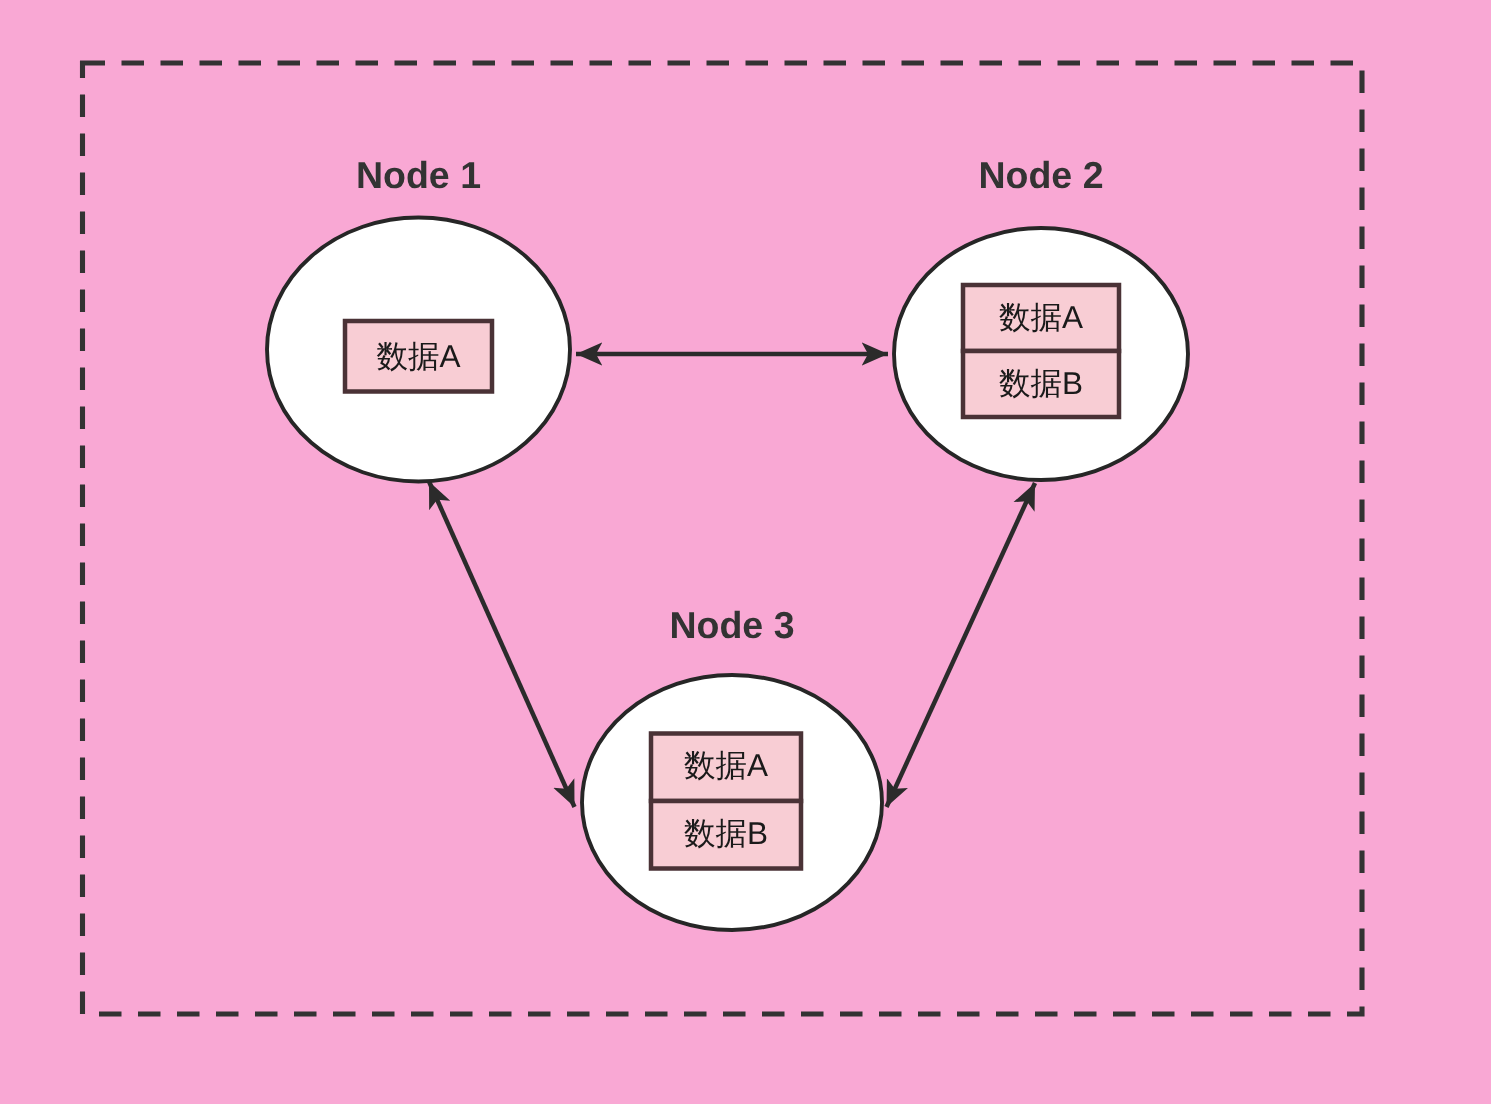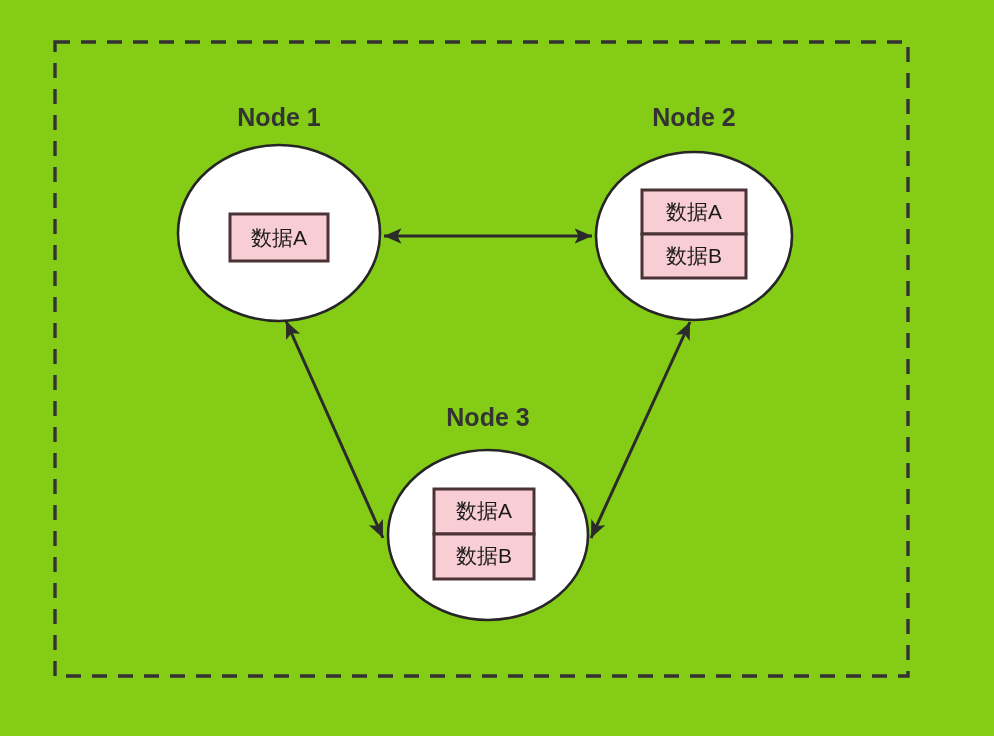--- a/index.html
+++ b/index.html
@@ -8,21 +8,21 @@
     padding: 0;
     background: #ffffff;
   }
   body {
     font-family: "Liberation Sans", "DejaVu Sans", sans-serif;
   }
   #canvas {
     position: relative;
     width: 994px;
     height: 736px;
-    background: #84cc16;
+    background: #f9a8d4;
     overflow: hidden;
   }
   #diagram-svg {
     position: absolute;
     top: 0;
     left: 0;
     width: 994px;
     height: 736px;
   }
   .node-label {

